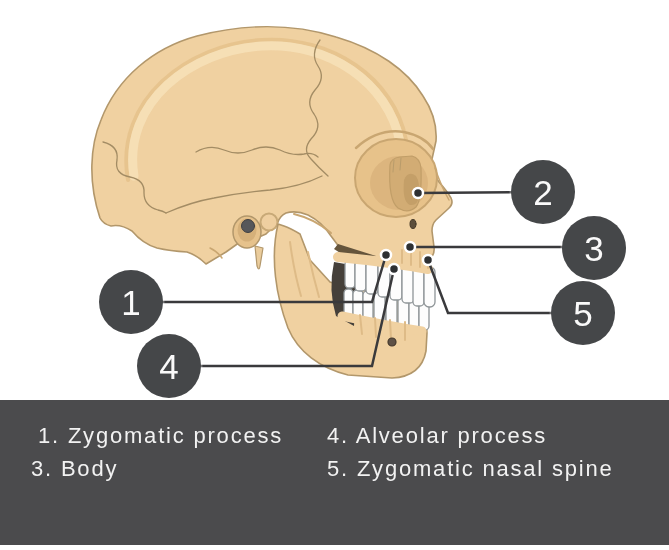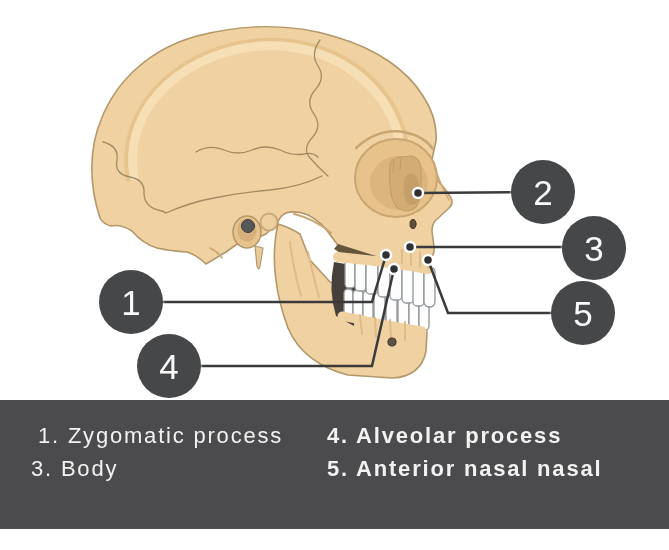--- a/index.html
+++ b/index.html
@@ -15,29 +15,29 @@
   .figure-svg{position:absolute;left:0;top:0;}
   .marker{
     position:absolute;width:64px;height:64px;border-radius:50%;
     background:var(--marker_bg);color:#FAFAFA;
     display:flex;align-items:center;justify-content:center;
     font-size:35px;font-weight:300;line-height:1;
     box-shadow:0 0 0 1.5px rgba(255,255,255,0.30);
     cursor:pointer;user-select:none;
   }
   .legend{
-    position:absolute;left:0;top:400px;width:669px;height:129px;
+    position:absolute;left:0;top:400px;width:669px;height:145px;
     background:var(--footer_bg);
     display:flex;flex-direction:row;
     padding-top:19px;
   }
   .legend-col{display:flex;flex-direction:column;color:var(--text);
     font-size:22px;line-height:33px;letter-spacing:1.8px;font-weight:400;}
   .legend-col.col1{width:327px;padding-left:31px;}
-  .legend-col.col2{flex:1;font-weight:bold;}
+  .legend-col.col2{flex:1;}
   .col1 .legend-line:nth-child(1){padding-left:7px;}
   .col1 .legend-line:nth-child(3){padding-left:3px;font-weight:bold;}
   .legend-line{white-space:nowrap;}
 </style>
 </head>
 <body>
 
 <div class="stage">
 
   <svg class="figure-svg" width="669" height="550" viewBox="0 0 669 550">
@@ -179,16 +179,16 @@
       <span>5</span>
     </div>
 
   <div class="legend">
     <div class="legend-col col1">
       <div class="legend-line"><span>1.</span> <span>Zygomatic process</span></div>
       <div class="legend-line"><span>3.</span> <span>Body</span></div>
     </div>
     <div class="legend-col col2">
       <div class="legend-line"><span>4.</span> <span>Alveolar process</span></div>
-      <div class="legend-line"><span>5.</span> <span>Anterior nasal nasal</span></div>
+      <div class="legend-line"><span>5.</span> <span>Zygomatic nasal spine</span></div>
     </div>
   </div>
 </div>
 
 </body></html>

